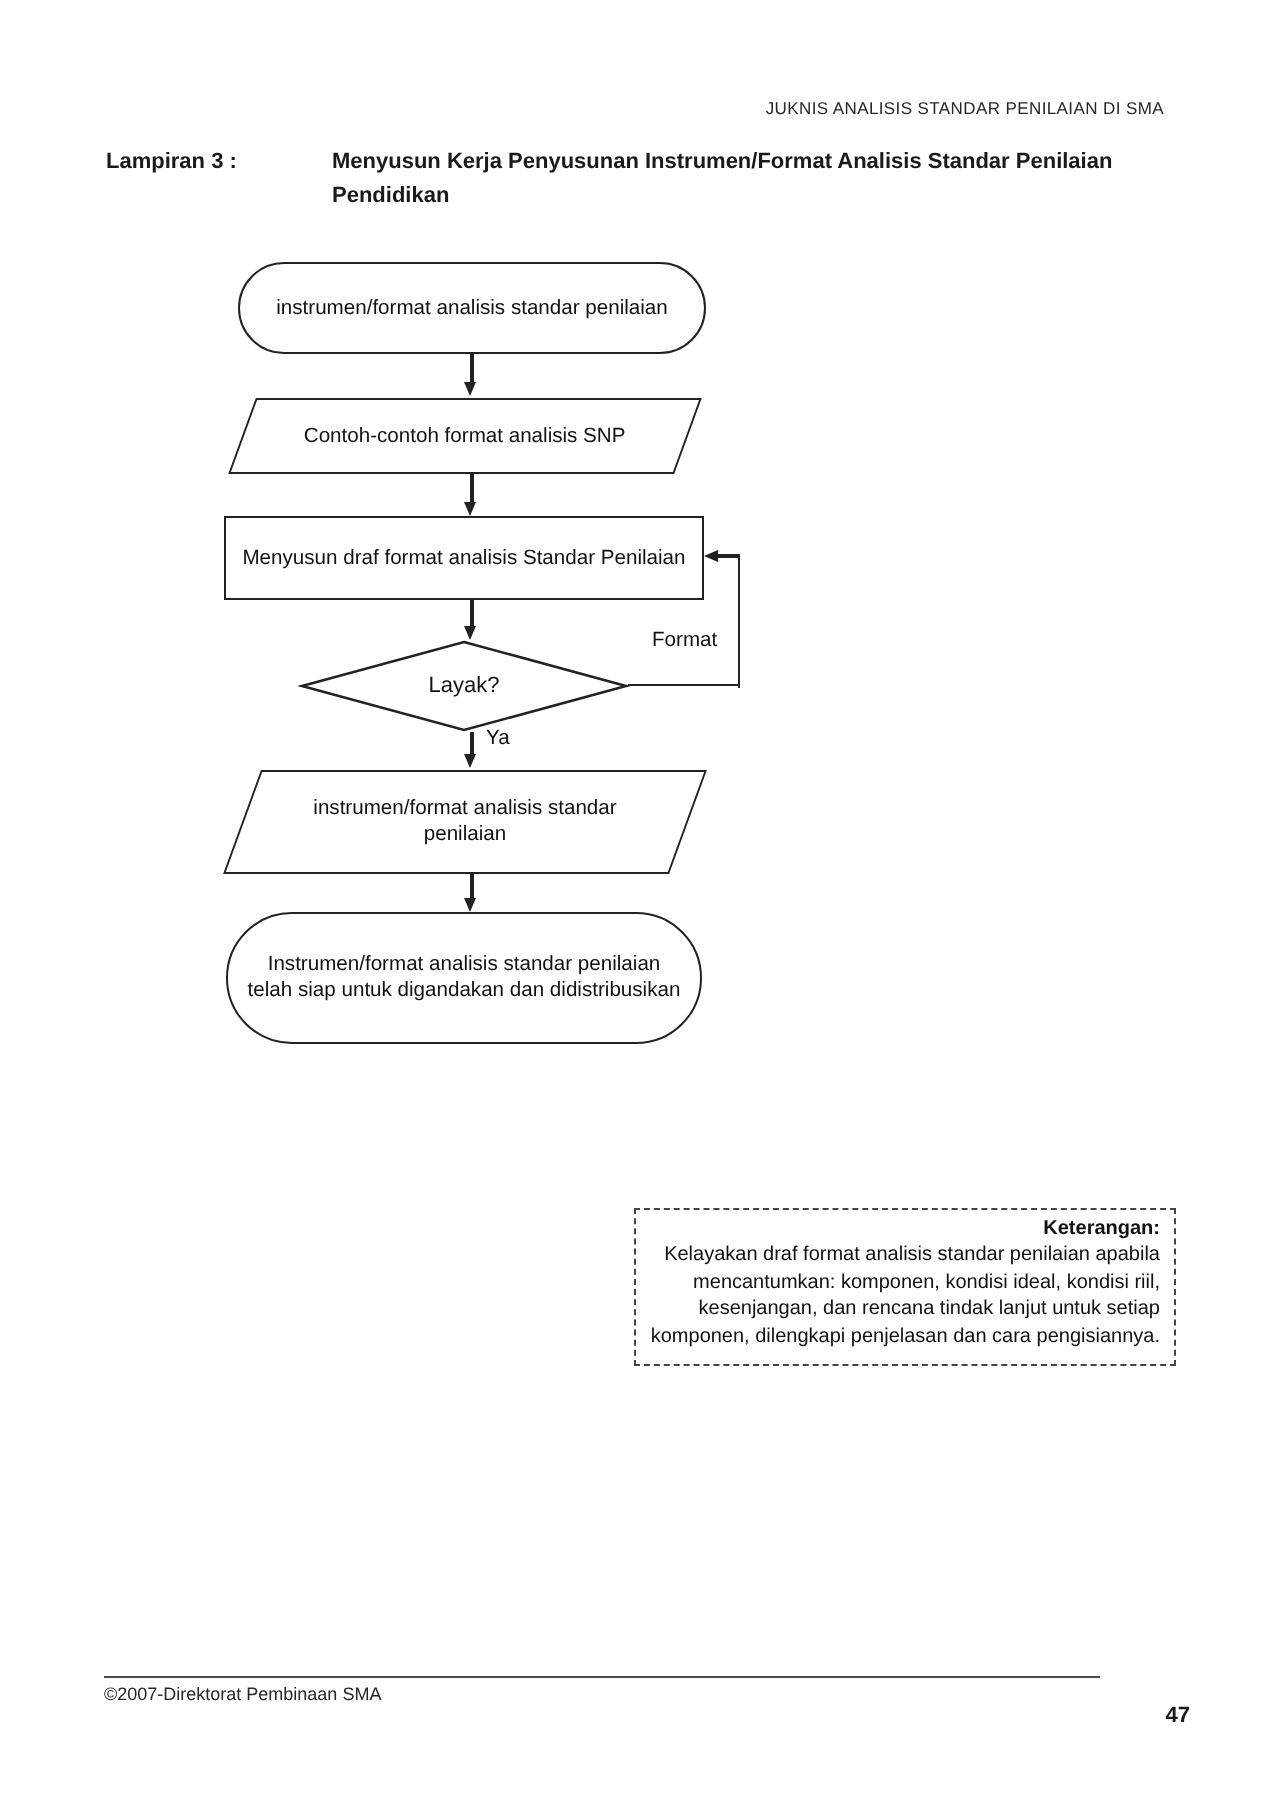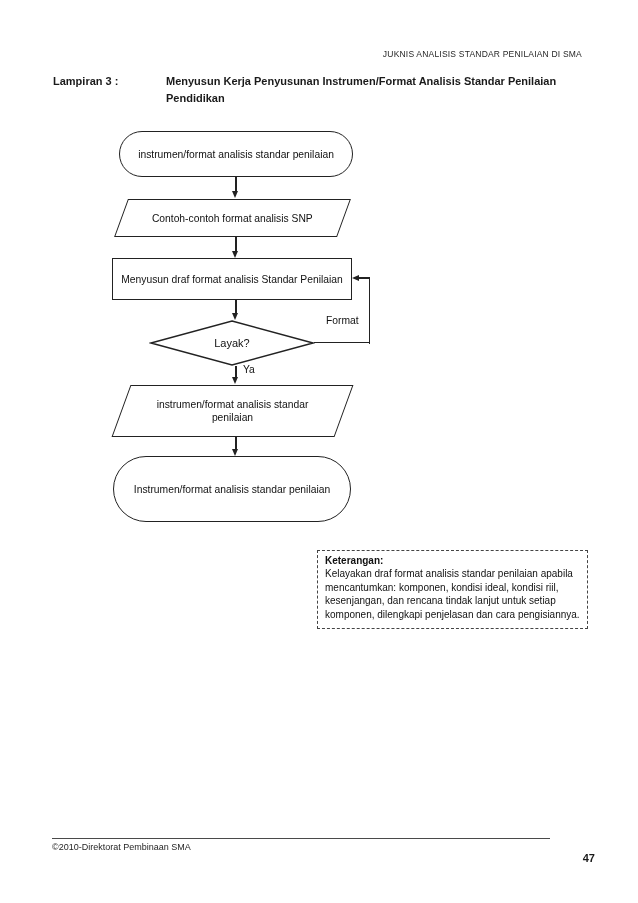--- a/index.html
+++ b/index.html
@@ -23,22 +23,22 @@
   .diamond-wrap{position:absolute;left:149px;top:320px;width:166px;height:46px;}
   .diamond-wrap svg{position:absolute;left:0;top:0;}
   .diamond-label{position:absolute;left:0;top:0;width:100%;height:100%;display:flex;align-items:center;justify-content:center;font-size:11px;color:#111;}
   
   .vline{position:absolute;width:1.4px;background:#222;}
   .hline{position:absolute;height:1.4px;background:#222;}
   .ah-down{position:absolute;width:0;height:0;border-left:3.8px solid transparent;border-right:3.8px solid transparent;border-top:7px solid #222;}
   .ah-left{position:absolute;width:0;height:0;border-top:3.8px solid transparent;border-bottom:3.8px solid transparent;border-right:7px solid #222;}
   .branch-label{position:absolute;font-size:10.3px;color:#111;}
   
-  .note{position:absolute;left:317px;top:550px;width:271px;box-sizing:border-box;
-        border:1.2px dashed #444;padding:3px 7px 7px 7px;font-size:10px;line-height:13.4px;color:#111;}
+  .note{position:absolute;left:317px;top:604px;width:271px;box-sizing:border-box;
+        border:1.2px dashed #444;padding:3px 7px 7px 7px;font-size:10px;line-height:13.4px;color:#111;text-align:right;}
   .note .note-title{font-weight:bold;}
   
   .foot-line{position:absolute;left:52px;top:838px;width:498px;height:1.3px;background:#4a4a4a;}
   .foot-text{position:absolute;left:52px;top:842px;font-size:9px;color:#262626;}
   .page-num{position:absolute;right:43px;top:852px;font-size:11px;font-weight:bold;color:#1a1a1a;}
 </style>
 </head>
 <body>
 
 <div class="page">
@@ -99,25 +99,26 @@
       <div>penilaian</div>
     </div>
   </div>
 
   <div class="vline" style="left:235.3px;top:437px;height:13px;"></div>
   <div class="ah-down" style="left:232.4px;top:449px;"></div>
 
   <div class="shape terminator2">
     <div>
       <div>Instrumen/format analisis standar penilaian</div>
+      <div>telah siap untuk digandakan dan didistribusikan</div>
     </div>
   </div>
 
   <div class="note">
     <div class="note-title">Keterangan:</div>
     <div class="note-body">Kelayakan draf format analisis standar penilaian apabila mencantumkan: komponen, kondisi ideal, kondisi riil, kesenjangan, dan rencana tindak lanjut untuk setiap komponen, dilengkapi penjelasan dan cara pengisiannya.</div>
   </div>
 
   <div class="foot-line"></div>
-  <div class="foot-text">©2010-Direktorat Pembinaan SMA</div>
+  <div class="foot-text">©2007-Direktorat Pembinaan SMA</div>
   <div class="page-num">47</div>
 
 </div>
 
 </body></html>

